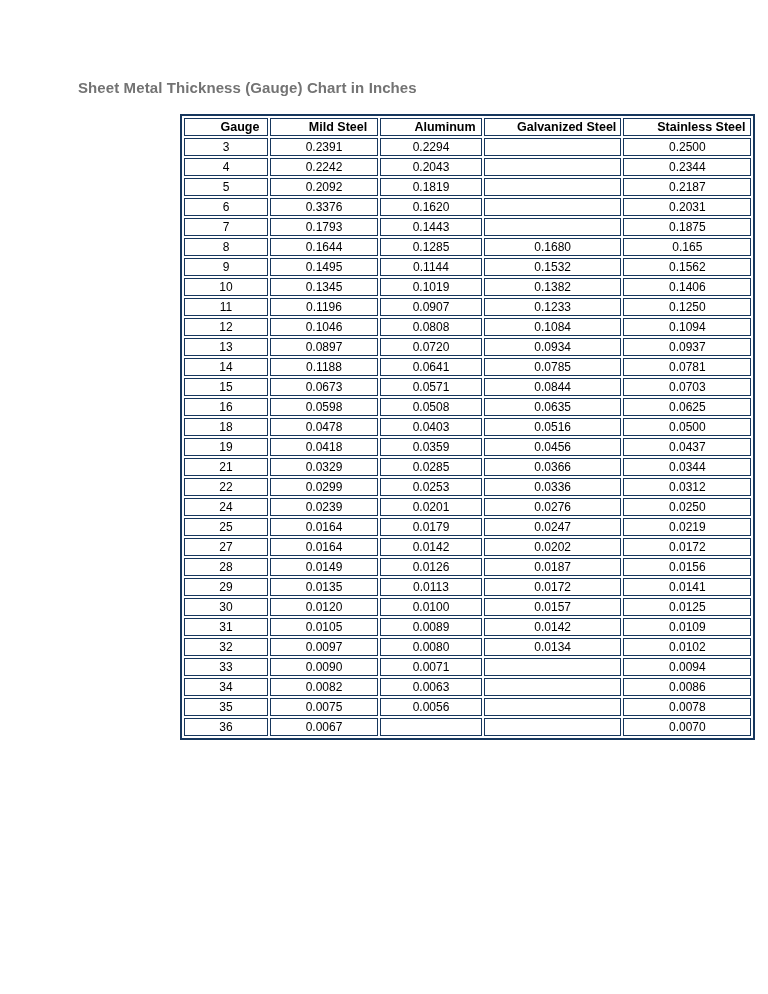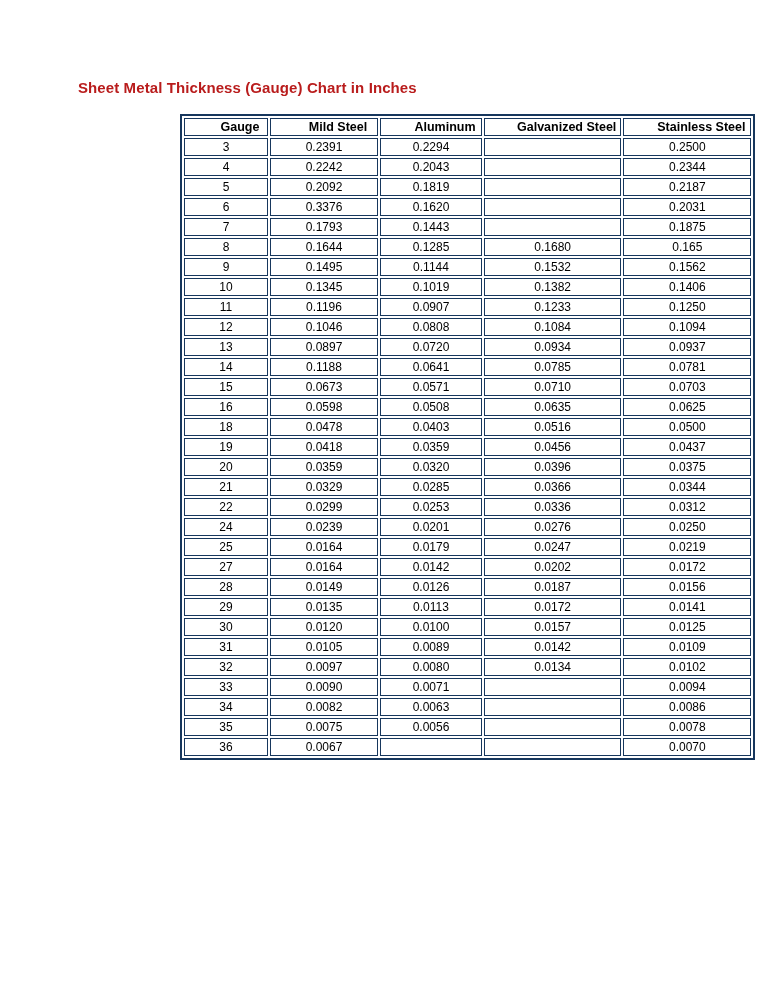--- a/index.html
+++ b/index.html
@@ -18,21 +18,21 @@
     background: #ffffff;
     overflow: hidden;
   }
   .title {
     position: absolute;
     left: 78px;
     top: 79px;
     margin: 0;
     font-size: 15px;
     font-weight: bold;
-    color: #b91c1c;
+    color: #737373;
     letter-spacing: 0.1px;
   }
   table.gauge-table {
     position: absolute;
     left: 180px;
     top: 114px;
     border-collapse: separate;
     border-spacing: 2px;
     border: 2px solid #17375d;
     background: #ffffff;
@@ -157,21 +157,21 @@
           <td>14</td>
           <td>0.1188</td>
           <td>0.0641</td>
           <td>0.0785</td>
           <td>0.0781</td>
         </tr>
         <tr>
           <td>15</td>
           <td>0.0673</td>
           <td>0.0571</td>
-          <td>0.0710</td>
+          <td>0.0844</td>
           <td>0.0703</td>
         </tr>
         <tr>
           <td>16</td>
           <td>0.0598</td>
           <td>0.0508</td>
           <td>0.0635</td>
           <td>0.0625</td>
         </tr>
         <tr>
@@ -182,27 +182,20 @@
           <td>0.0500</td>
         </tr>
         <tr>
           <td>19</td>
           <td>0.0418</td>
           <td>0.0359</td>
           <td>0.0456</td>
           <td>0.0437</td>
         </tr>
         <tr>
-          <td>20</td>
-          <td>0.0359</td>
-          <td>0.0320</td>
-          <td>0.0396</td>
-          <td>0.0375</td>
-        </tr>
-        <tr>
           <td>21</td>
           <td>0.0329</td>
           <td>0.0285</td>
           <td>0.0366</td>
           <td>0.0344</td>
         </tr>
         <tr>
           <td>22</td>
           <td>0.0299</td>
           <td>0.0253</td>

